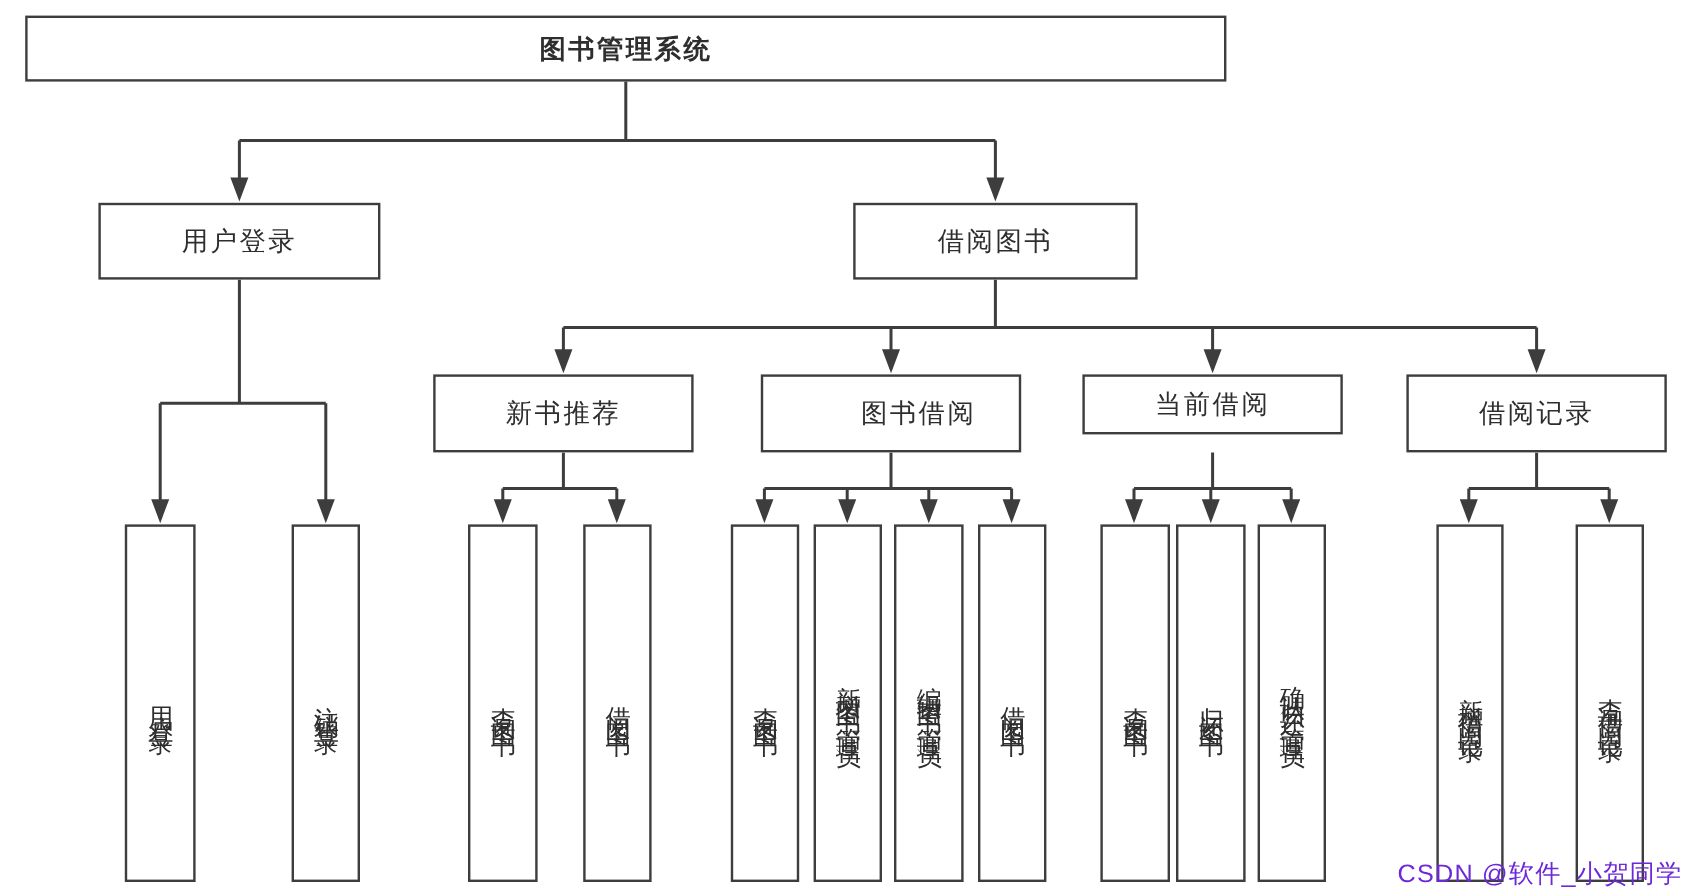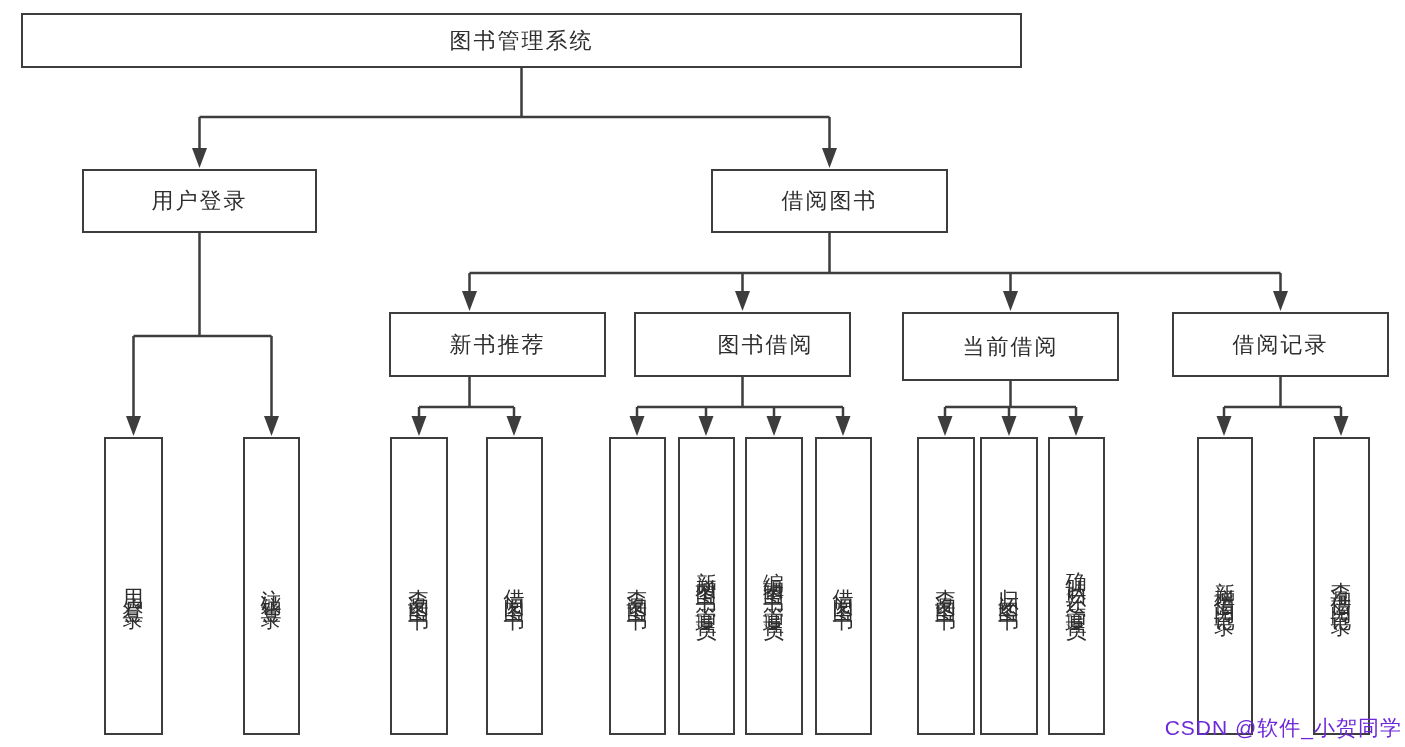--- a/index.html
+++ b/index.html
@@ -21,21 +21,21 @@
     box-sizing: border-box;
     border: 2px solid #3d3d3d;
     background: #ffffff;
     color: #2e2e2e;
     display: flex;
     align-items: center;
     justify-content: center;
     z-index: 2;
   }
   .h-node { font-size: 22px; letter-spacing: 2px; white-space: nowrap; }
-  .root-node { left: 21px; top: 13px; width: 1001px; height: 55px; }
+  .root-node { left: 21px; top: 13px; width: 1001px; height: 55px; font-weight: bold; }
   .v-node { }
   .v-text {
     writing-mode: vertical-rl;
     text-orientation: mixed;
     font-size: 21px;
     letter-spacing: 7px;
     line-height: 1;
     color: #2e2e2e;
   }
   .leaf { top: 437px; height: 298px; }
@@ -119,27 +119,27 @@
     <span>图书管理系统</span>
   </div>
 
   <div class="node h-node" style="left:82px; top:169px; width:235px; height:64px;">
     <span>用户登录</span>
   </div>
   <div class="node h-node" style="left:711px; top:169px; width:237px; height:64px;">
     <span>借阅图书</span>
   </div>
 
-  <div class="node h-node" style="left:361px; top:312px; width:217px; height:65px;margin-left:28px;">
+  <div class="node h-node" style="left:361px; top:312px; width:217px; height:65px;">
     <span>新书推荐</span>
   </div>
   <div class="node h-node" style="left:634px; top:312px; width:217px; height:65px;padding-left:46px;">
     <span>图书借阅</span>
   </div>
-  <div class="node h-node" style="left:902px; top:312px; width:217px; height:69px;font-family:Liberation Serif, serif;">
+  <div class="node h-node" style="left:902px; top:312px; width:217px; height:50px;font-family:Liberation Serif, serif;">
     <span>当前借阅</span>
   </div>
   <div class="node h-node" style="left:1172px; top:312px; width:217px; height:65px;">
     <span>借阅记录</span>
   </div>
 
   <div class="node v-node leaf" style="left:104px; width:59px;">
     <span class="v-text">用户登录</span>
   </div>
   <div class="node v-node leaf" style="left:243px; width:57px;">

